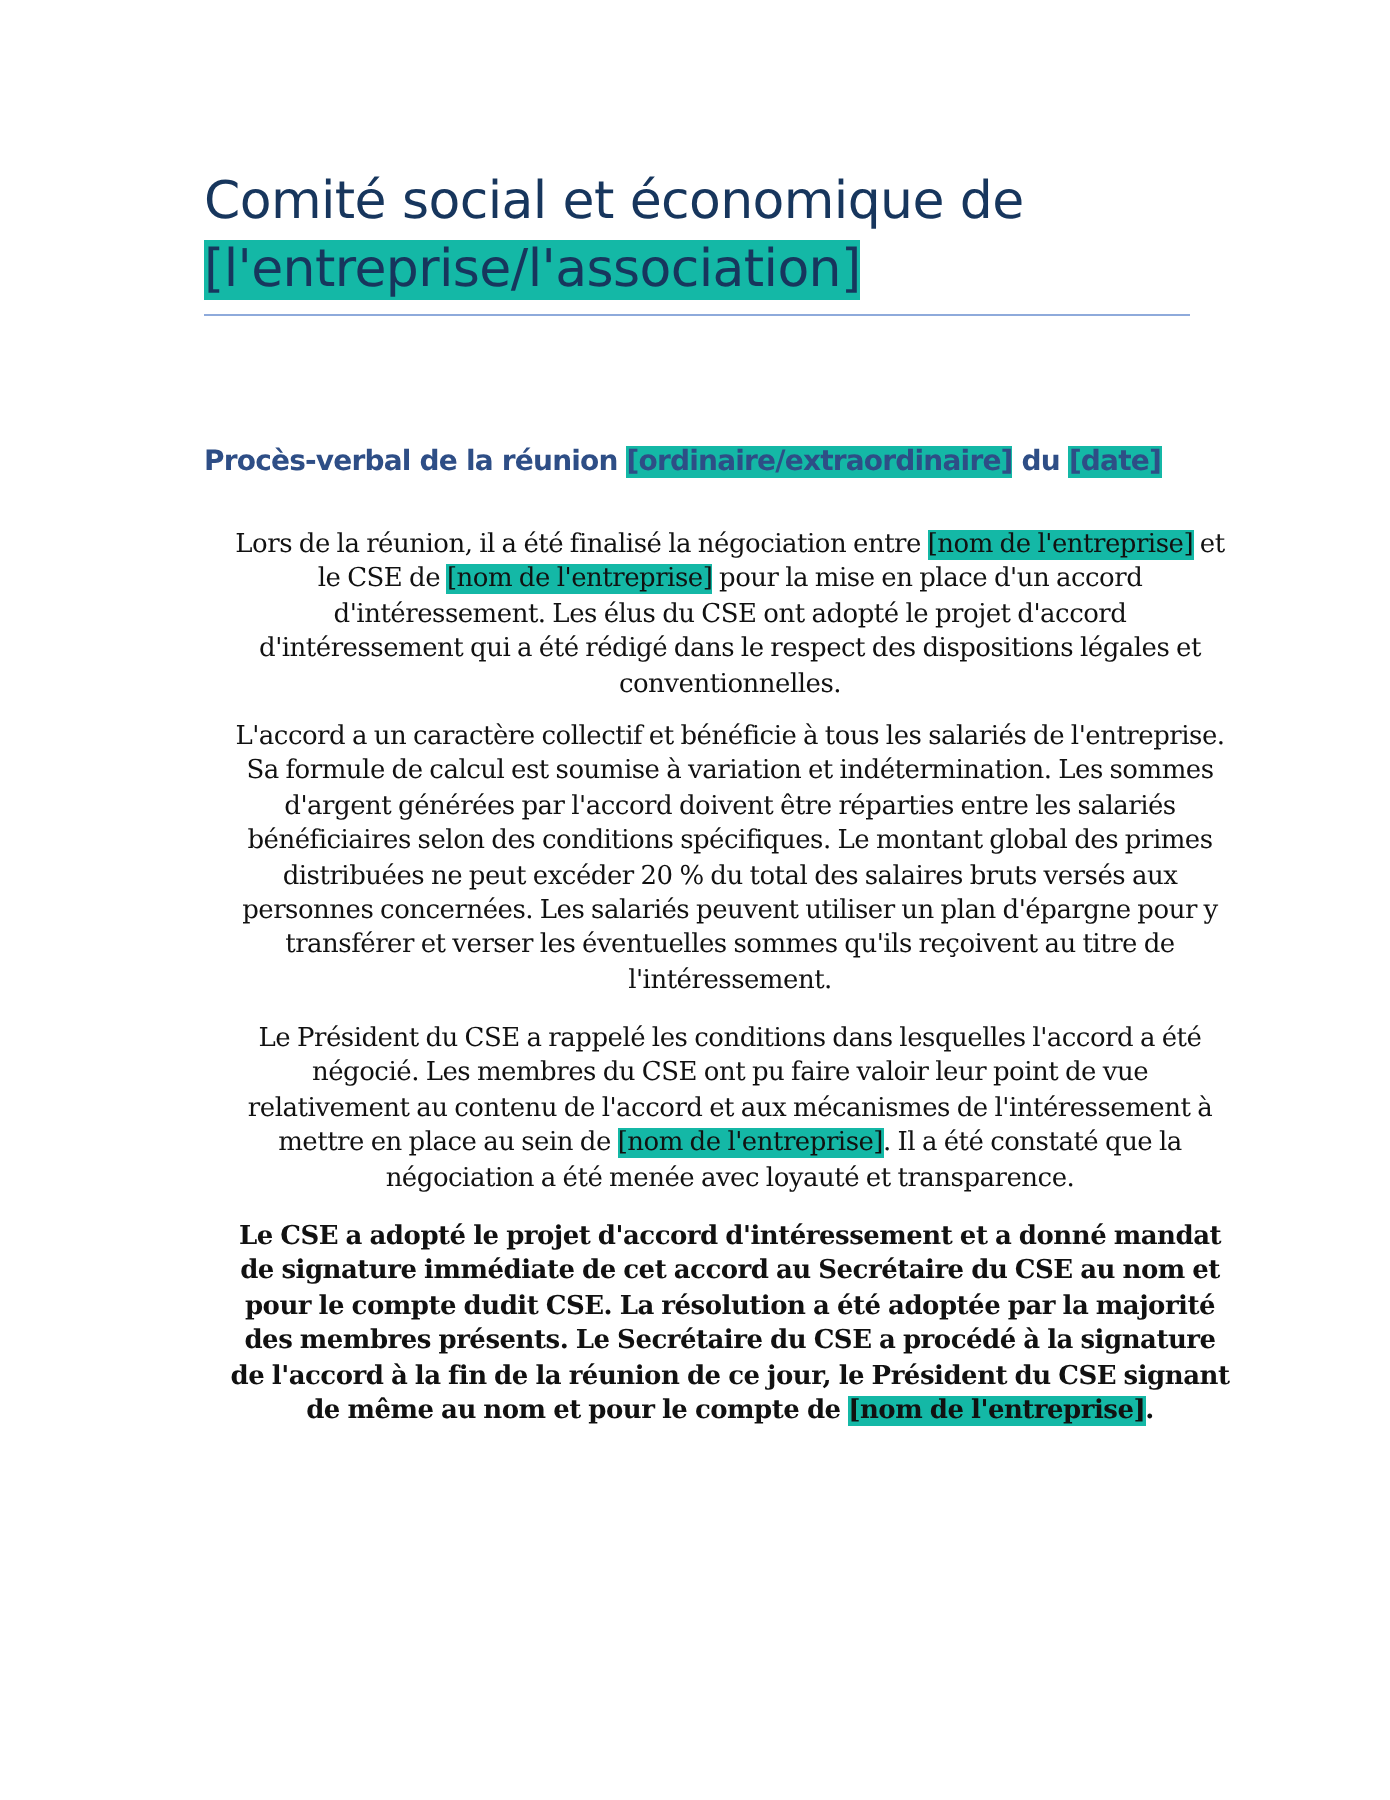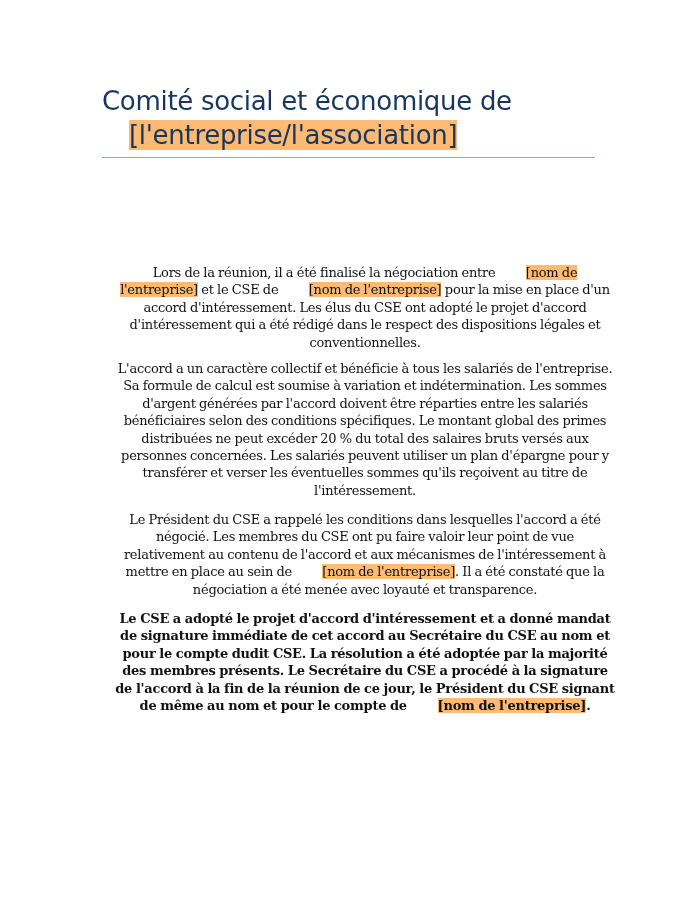--- a/index.html
+++ b/index.html
@@ -1,39 +1,42 @@
 <!DOCTYPE html>
 <html><head>
 <meta charset="utf-8">
 <style>
   html, body { margin:0; padding:0; background:#ffffff; }
   body { width:695px; height:900px; position:relative; overflow:hidden; }
   .page { position:absolute; left:0; top:0; width:695px; height:900px; background:#fff; }
   .title { position:absolute; left:102px; top:84px; width:495px; font-family:"DejaVu Sans", sans-serif; font-size:26px; line-height:34px; color:#17365d; letter-spacing:-0.3px; }
   .title-rule { position:absolute; left:102px; top:157px; width:493px; height:1px; background:#8eaadb; }
-  .hl { background:#fdba74;margin-left:27px; }
+  .hl { background:#14b8a6; }
   .subtitle { position:absolute; left:102px; top:220px; font-family:"DejaVu Sans", sans-serif; font-weight:bold; font-size:14px; line-height:22px; color:#2e4e86; letter-spacing:-0.4px; }
   .para { position:absolute; left:115px; width:500px; font-family:"DejaVu Serif", serif; font-size:13px; line-height:17.4px; color:#111; letter-spacing:-0.25px; word-spacing:-0.5px;text-align:center; }
   .p1 { top:264px; }
   .p2 { top:360px; }
   .p3 { top:511px; }
   .p4 { top:610px;font-weight:bold; }
   .footer { position:absolute; left:358px; top:846px; font-family:"Liberation Sans", sans-serif; font-size:11px; color:#222; word-spacing:1px; }
   .footer .brand { color:#888; }
 </style>
 </head>
 <body>
 
 <div class="page">
   <div class="title">
     <span>Comité social et économique de</span><br>
     <span class="hl">[l'entreprise/l'association]</span>
   </div>
   <div class="title-rule"></div>
 
+  <div class="subtitle">
+    <span>Procès-verbal de la réunion </span><span class="hl">[ordinaire/extraordinaire]</span><span> du </span><span class="hl">[date]</span>
+  </div>
 
   <div class="para p1">
     <span>Lors de la réunion, il a été finalisé la négociation entre </span><span class="hl">[nom de l'entreprise]</span><span> et le CSE de </span><span class="hl">[nom de l'entreprise]</span><span> pour la mise en place d'un accord d'intéressement. Les élus du CSE ont adopté le projet d'accord d'intéressement qui a été rédigé dans le respect des dispositions légales et conventionnelles.</span>
   </div>
 
   <div class="para p2">
     <span>L'accord a un caractère collectif et bénéficie à tous les salariés de l'entreprise. Sa formule de calcul est soumise à variation et indétermination. Les sommes d'argent générées par l'accord doivent être réparties entre les salariés bénéficiaires selon des conditions spécifiques. Le montant global des primes distribuées ne peut excéder 20 % du total des salaires bruts versés aux personnes concernées. Les salariés peuvent utiliser un plan d'épargne pour y transférer et verser les éventuelles sommes qu'ils reçoivent au titre de l'intéressement.</span>
   </div>
 
   <div class="para p3">

